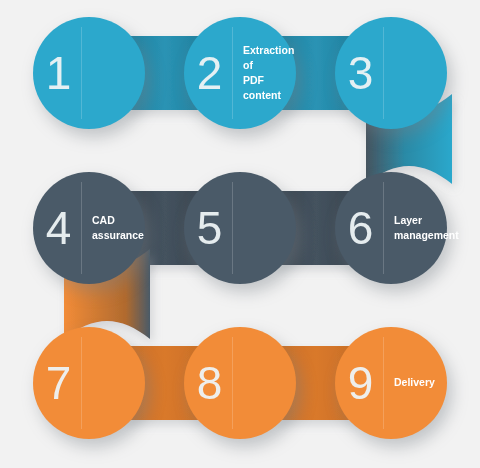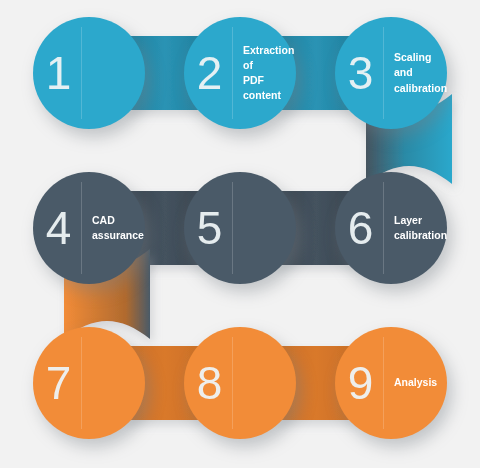--- a/index.html
+++ b/index.html
@@ -172,52 +172,50 @@
   <div class="step teal c2" style="background: rgb(44, 168, 204); box-shadow: rgba(120, 128, 134, 0.4) 5px 8px 16px;">
     <div class="step-number">2</div>
     <div class="step-divider"></div>
     <div class="step-label">Extraction of
 PDF content</div>
   </div>
 
   <div class="step teal c3" style="background: rgb(44, 168, 204); box-shadow: rgba(120, 128, 134, 0.4) 5px 8px 16px;">
     <div class="step-number">3</div>
     <div class="step-divider"></div>
-    <div class="step-label">Scaling and
-calibration</div>
   </div>
 
   <div class="step slate c4" style="background: rgb(74, 90, 104); box-shadow: rgba(120, 128, 134, 0.4) 5px 8px 16px;">
     <div class="step-number">4</div>
     <div class="step-divider"></div>
     <div class="step-label">CAD
 assurance</div>
   </div>
 
   <div class="step slate c5" style="background: rgb(74, 90, 104); box-shadow: rgba(120, 128, 134, 0.4) 5px 8px 16px;">
     <div class="step-number">5</div>
     <div class="step-divider"></div>
   </div>
 
   <div class="step slate c6" style="background: rgb(74, 90, 104); box-shadow: rgba(120, 128, 134, 0.4) 5px 8px 16px;">
     <div class="step-number">6</div>
     <div class="step-divider"></div>
     <div class="step-label">Layer
-calibration</div>
+management</div>
   </div>
 
   <div class="step orange c7" style="background: rgb(242, 140, 56); box-shadow: rgba(120, 128, 134, 0.4) 5px 8px 16px;">
     <div class="step-number">7</div>
     <div class="step-divider"></div>
   </div>
 
   <div class="step orange c8" style="background: rgb(242, 140, 56); box-shadow: rgba(120, 128, 134, 0.4) 5px 8px 16px;">
     <div class="step-number">8</div>
     <div class="step-divider"></div>
   </div>
 
   <div class="step orange c9" style="background: rgb(242, 140, 56); box-shadow: rgba(120, 128, 134, 0.4) 5px 8px 16px;">
     <div class="step-number">9</div>
     <div class="step-divider"></div>
-    <div class="step-label">Analysis</div>
+    <div class="step-label">Delivery</div>
   </div>
 
 </div>
 
 </body></html>

